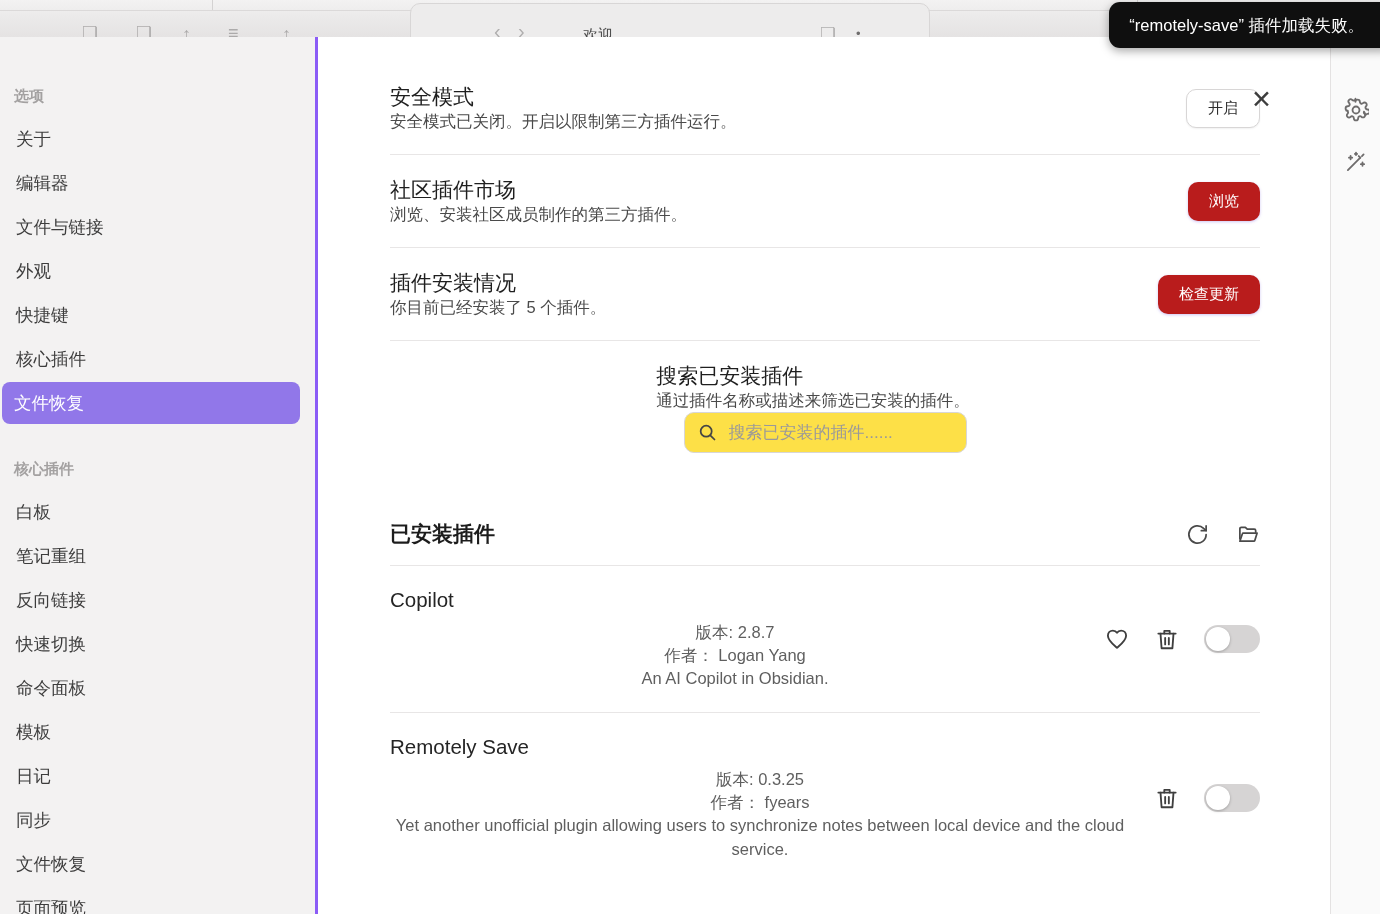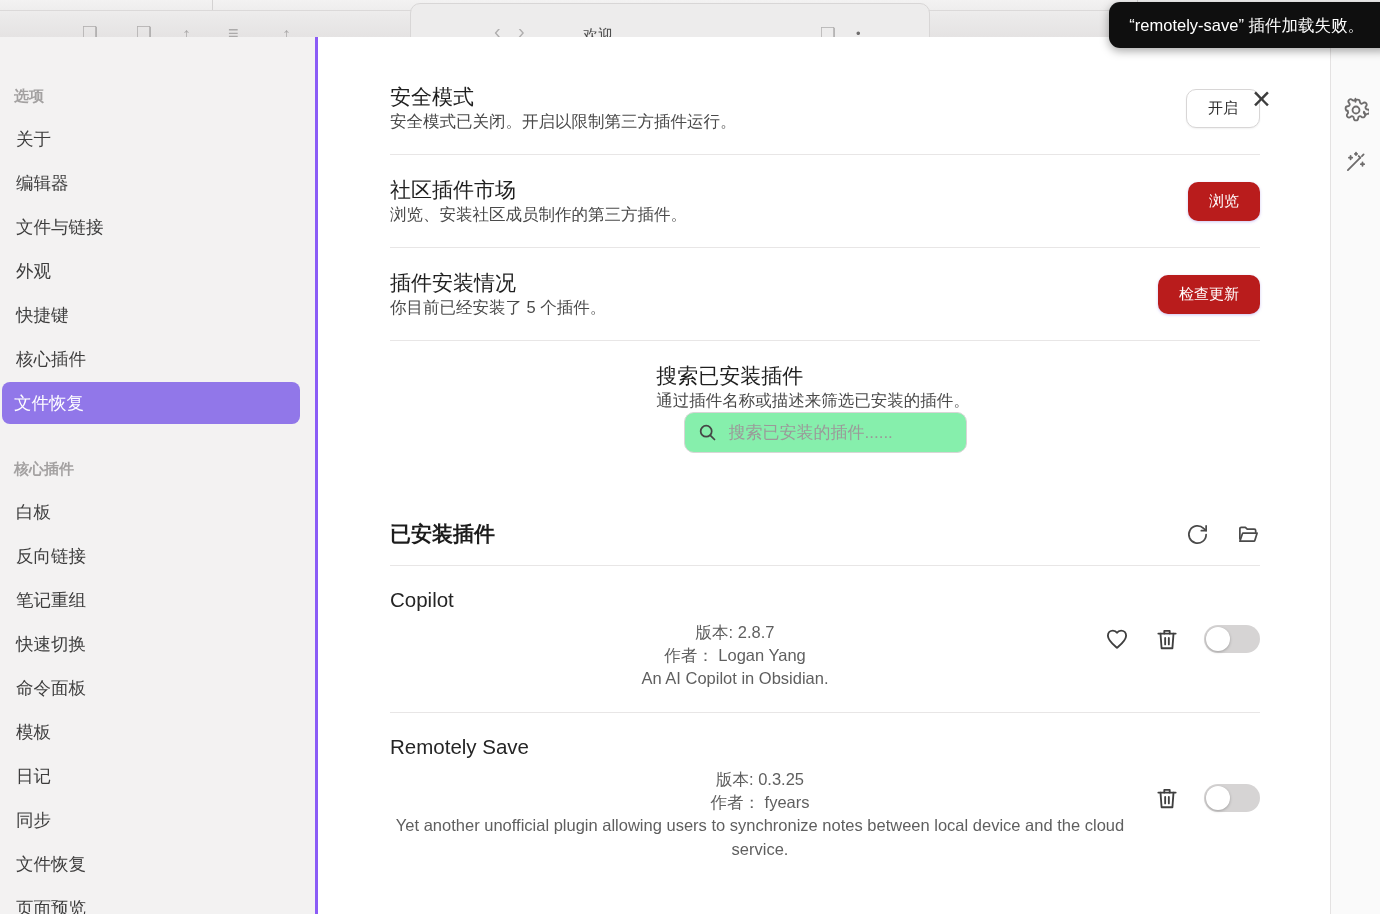--- a/index.html
+++ b/index.html
@@ -49,21 +49,21 @@
   .setting-desc  { font-size:16.5px; color:#4a4a4a; }
 
   .btn { font-size:15px; height:39px; padding:0 21px; border-radius:10px; cursor:pointer;
          font-family:inherit; }
   .btn-default { background:#fff; color:#2e2e2e; border:1px solid #d8d6d6;
                  box-shadow:0 1px 2px rgba(0,0,0,.06); }
   .btn-accent  { background:#b91c1c; color:#fff; border:none;
                  box-shadow:0 1px 3px rgba(120,90,220,.35); }
 
   .search-box { display:flex; align-items:center; width:283px; height:41px;
-                border:1px solid #d8d6d6; border-radius:10px; background:#86efac; padding:0 12px; }
+                border:1px solid #d8d6d6; border-radius:10px; background:#fde047; padding:0 12px; }
   .search-box svg { flex:none; }
   .search-box input { border:none; outline:none; width:100%; margin-left:11px;
                       font-size:17px; color:#333; font-family:inherit; background:transparent; }
   .search-box input::placeholder { color:#9b9999; }
 
   .installed-header-row { display:flex; align-items:center; justify-content:space-between;
                           margin-top:46px; padding-bottom:17px; border-bottom:1px solid #e8e6e6; }
   .installed-title { font-size:21px; font-weight:bold; color:#1c1c1c;text-align:right; }
   .installed-actions { display:flex; gap:28px; color:#4a4a4a; }
   .icon-btn { width:23px; height:23px; cursor:pointer; color:#4a4a4a; }
@@ -113,22 +113,22 @@
   <div class="side-item">关于</div>
   <div class="side-item">编辑器</div>
   <div class="side-item">文件与链接</div>
   <div class="side-item">外观</div>
   <div class="side-item">快捷键</div>
   <div class="side-item">核心插件</div>
   <div class="side-item selected">文件恢复</div>
 
   <div class="side-header second">核心插件</div>
   <div class="side-item">白板</div>
+  <div class="side-item">笔记重组</div>
   <div class="side-item">反向链接</div>
-  <div class="side-item">笔记重组</div>
   <div class="side-item">快速切换</div>
   <div class="side-item">命令面板</div>
   <div class="side-item">模板</div>
   <div class="side-item">日记</div>
   <div class="side-item">同步</div>
   <div class="side-item">文件恢复</div>
   <div class="side-item">页面预览</div>
 </div>
 
 <div class="ribbon">

